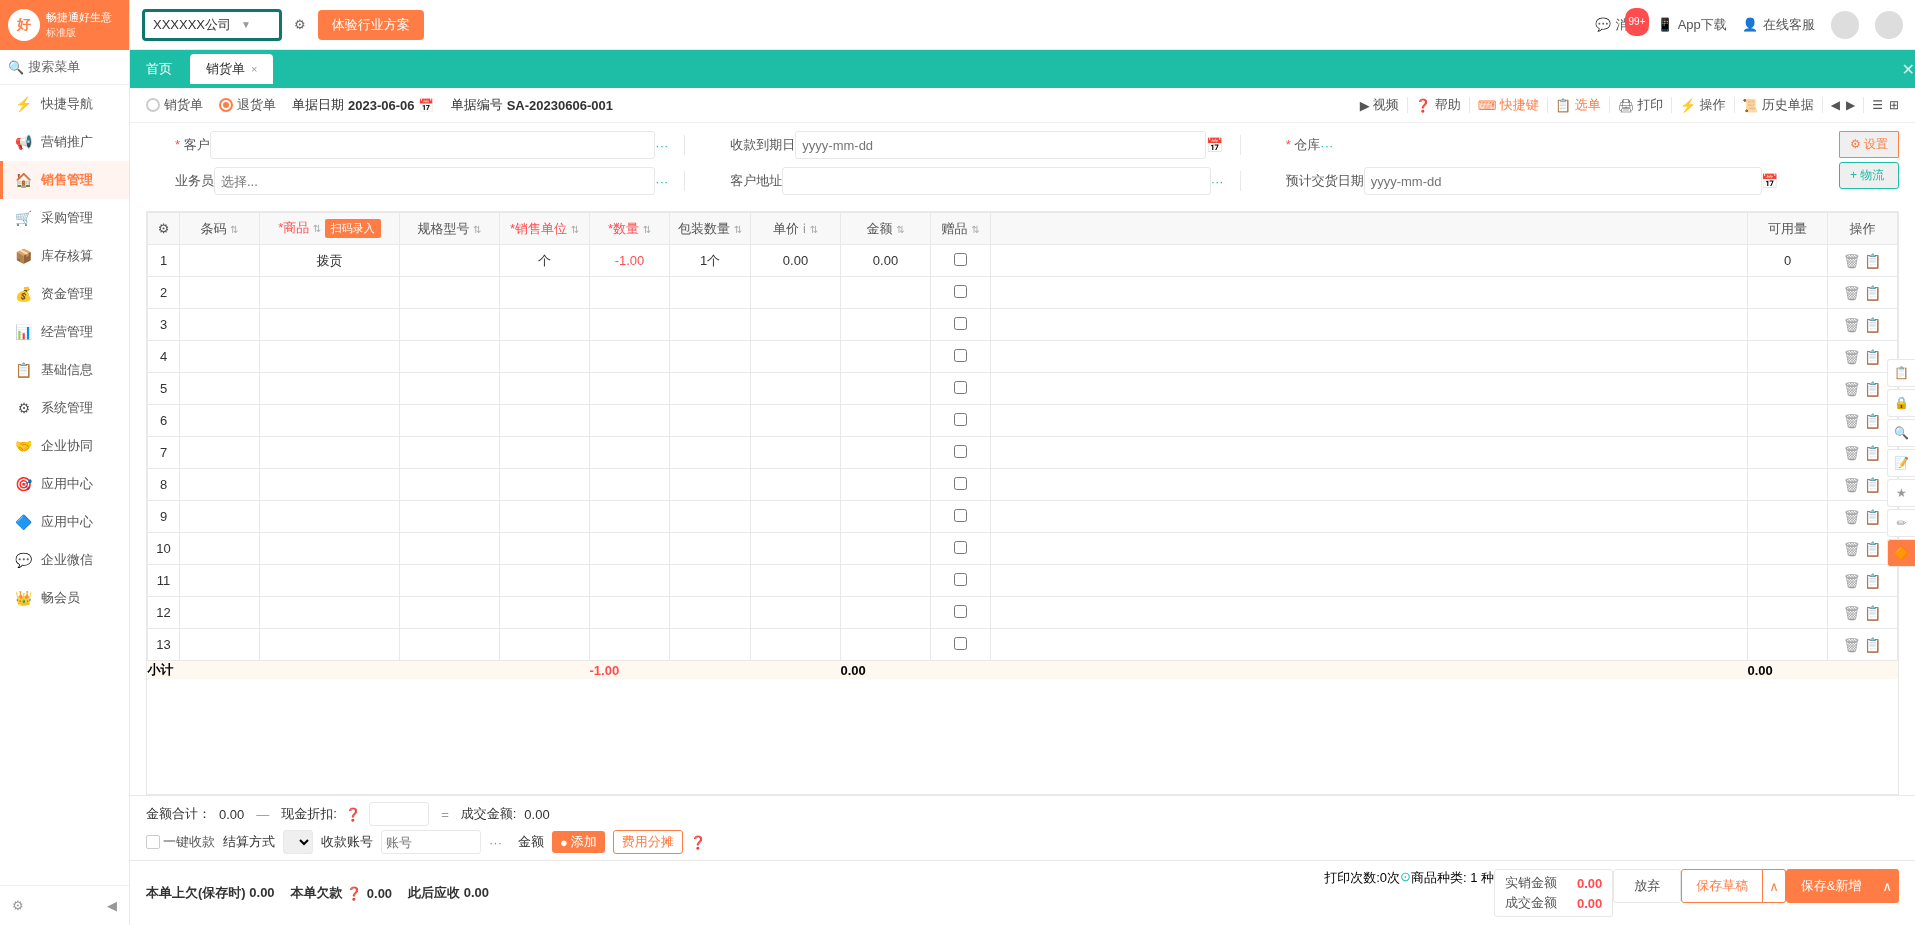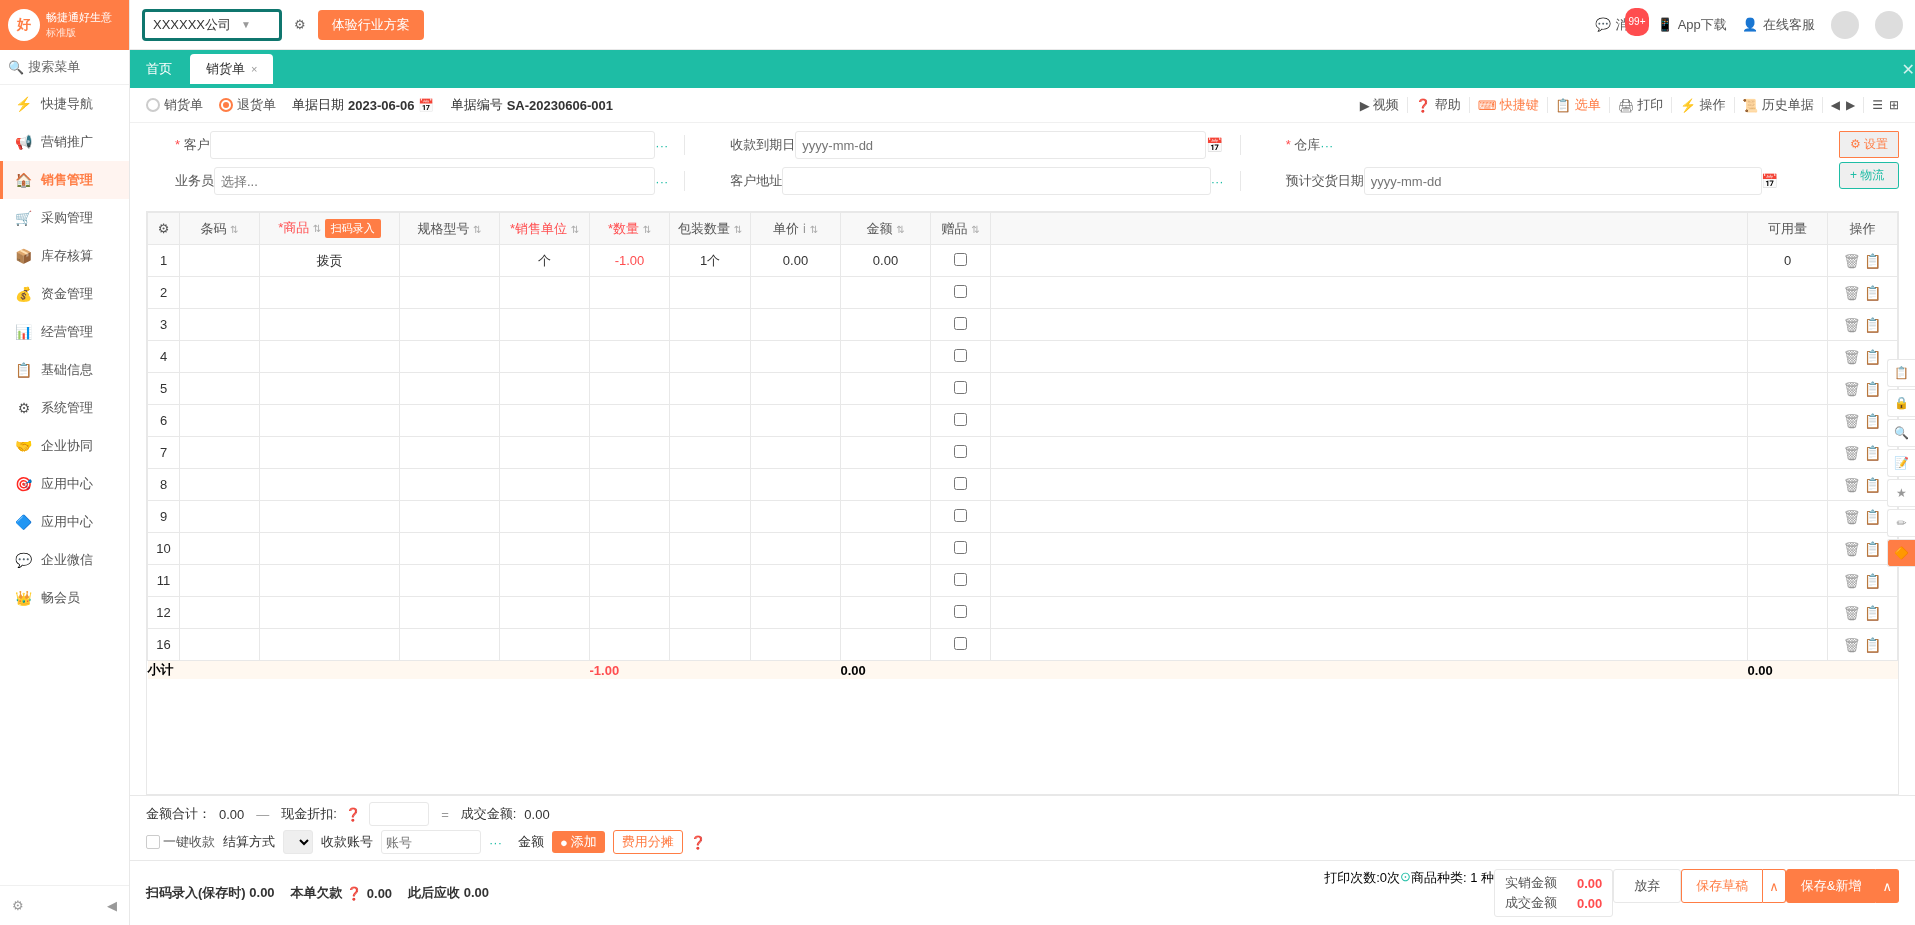--- a/index.html
+++ b/index.html
@@ -770,21 +770,21 @@
       <td></td>
       <td></td>
       <td>
         <div class="col-action">
           <span class="action-icon">🗑</span>
           <span class="action-icon">📋</span>
         </div>
       </td>
     </tr>
               <tr>
-      <td>16</td>
+      <td>13</td>
       <td></td>
       <td></td>
       <td></td>
       <td></td>
       <td class=""></td>
       <td></td>
       <td></td>
       <td></td>
       <td><input type="checkbox" style="cursor: pointer;"></td>
       <td></td>
@@ -846,21 +846,21 @@
           <span>●</span>
           <span>添加</span>
         </button>
         <button class="expense-btn">费用分摊</button>
         <span class="help-icon">❓</span>
       </div>
     </div>
 
     <div class="footer-bar">
       <span class="footer-stat">
-        <span>扫码录入(保存时)</span>
+        <span>本单上欠(保存时)</span>
         <span>0.00</span>
       </span>
       <span class="footer-stat" style="display:flex; align-items:center; gap:4px;">
         <span>本单欠款</span>
         <span style="color:#999;">❓</span>
         <span>0.00</span>
       </span>
       <span class="footer-stat">
         <span>此后应收</span>
         <span>0.00</span>

